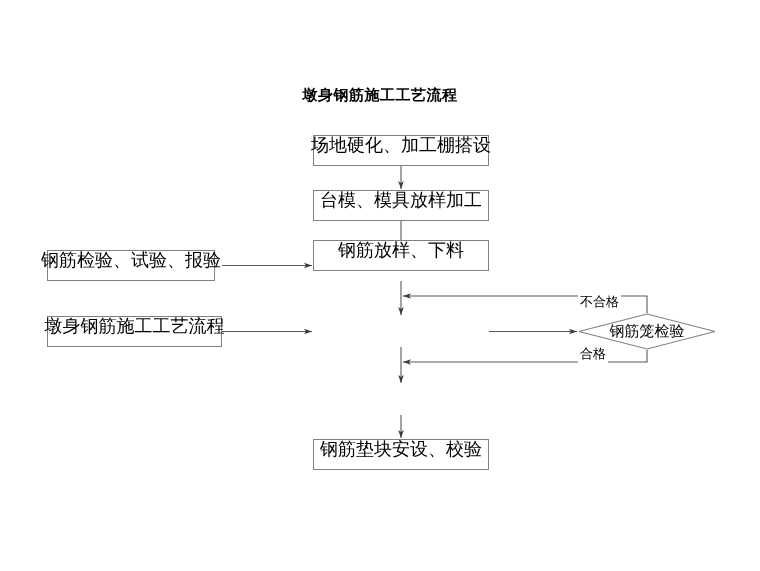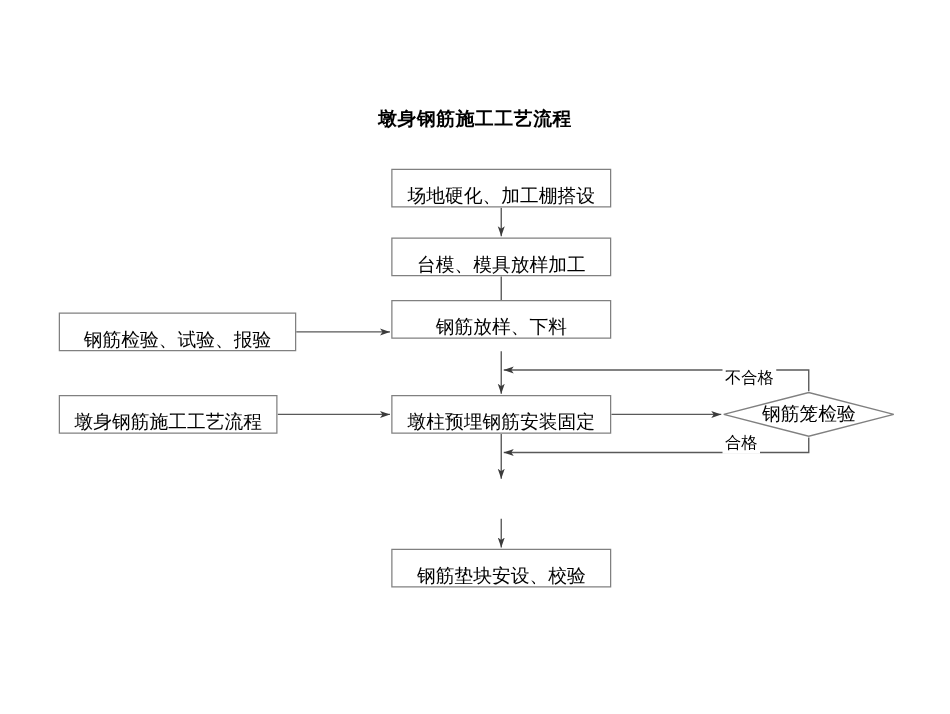--- a/index.html
+++ b/index.html
@@ -28,41 +28,41 @@
     color: #000000;
     letter-spacing: 0.5px;
     white-space: nowrap;
   }
   .node {
     position: absolute;
     box-sizing: border-box;
     border: 1px solid #808080;
     background: #ffffff;
     color: #000000;
-    font-size: 15px;
+    font-size: 18px;
     font-family: "DejaVu Sans", "Liberation Sans", sans-serif;
     display: flex;
-    align-items: flex-end;
+    align-items: flex-start;
     justify-content: center;
     white-space: nowrap;
     z-index: 3;
   }
   .node-label {
     line-height: 1;
     transform: translateY(-0.5px);
   }
   
   #node-site     { left: 313px; top: 135px; width: 176px; height: 31px; }
   #node-mold     { left: 313px; top: 190px; width: 176px; height: 31px; }
   #node-layout   { left: 313px; top: 240px; width: 176px; height: 31px; }
   #node-embed    { left: 313px; top: 316px; width: 176px; height: 31px; }
   #node-rest     { left: 313px; top: 384px; width: 176px; height: 31px; }
   #node-cushion  { left: 313px; top: 439px; width: 176px; height: 31px; }
   
-  #node-inspect  { left: 47px;  top: 250px; width: 190px; height: 31px; }
+  #node-inspect  { left: 47px;  top: 250px; width: 168px; height: 31px; }
   #node-frame    { left: 47px;  top: 316px; width: 175px; height: 31px; }
 
   
   #node-decision {
     position: absolute;
     left: 578px;
     top: 313px;
     width: 138px;
     height: 37px;
     z-index: 3;
@@ -152,23 +152,20 @@
   </div>
 
   <div class="node" id="node-inspect">
     <span class="node-label">钢筋检验、试验、报验</span>
   </div>
 
   <div class="node" id="node-frame">
     <span class="node-label">墩身钢筋施工工艺流程</span>
   </div>
 
-  <div class="node" id="node-embed">
-    <span class="node-label">墩柱预埋钢筋安装固定</span>
-  </div>
 
   <div id="node-decision">
     <svg width="138" height="37" viewBox="0 0 138 37" xmlns="http://www.w3.org/2000/svg">
       <polygon points="1,18.5 69,1 137,18.5 69,36" fill="#ffffff" stroke="#808080" stroke-width="1.1"></polygon>
     </svg>
     <div id="decision-label">钢筋笼检验</div>
   </div>
 
 
   <div class="node" id="node-cushion">

